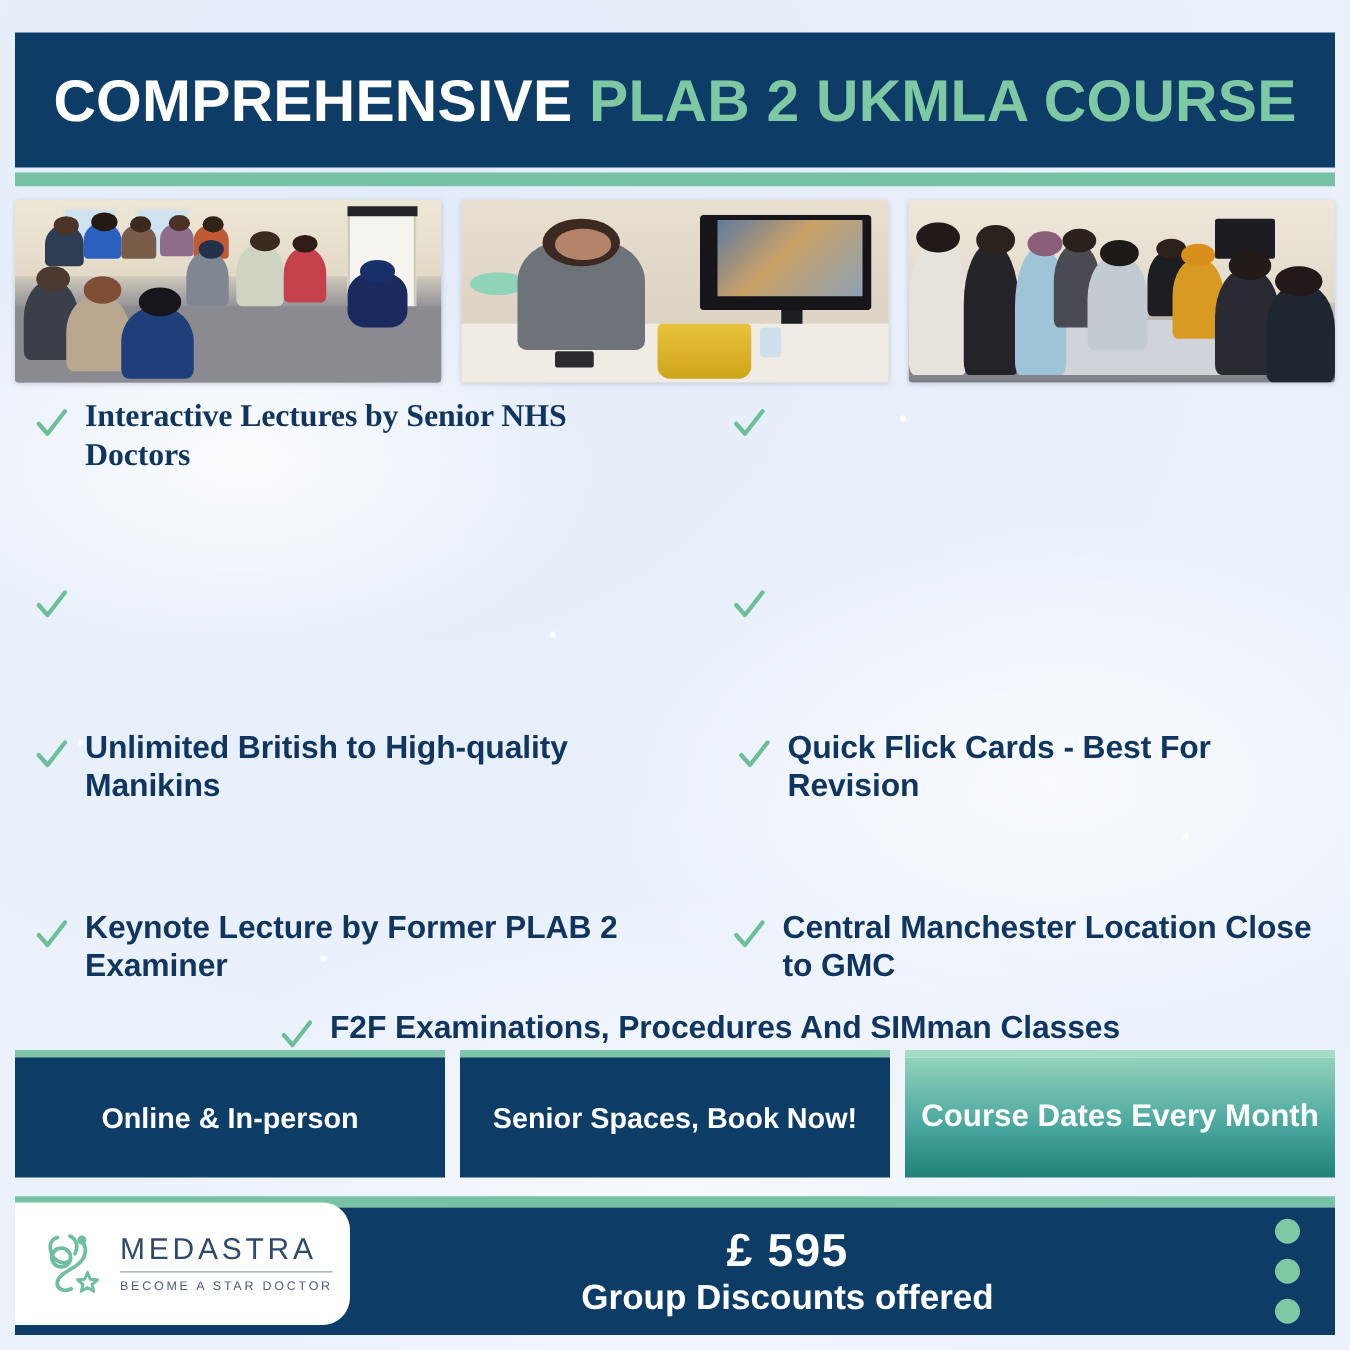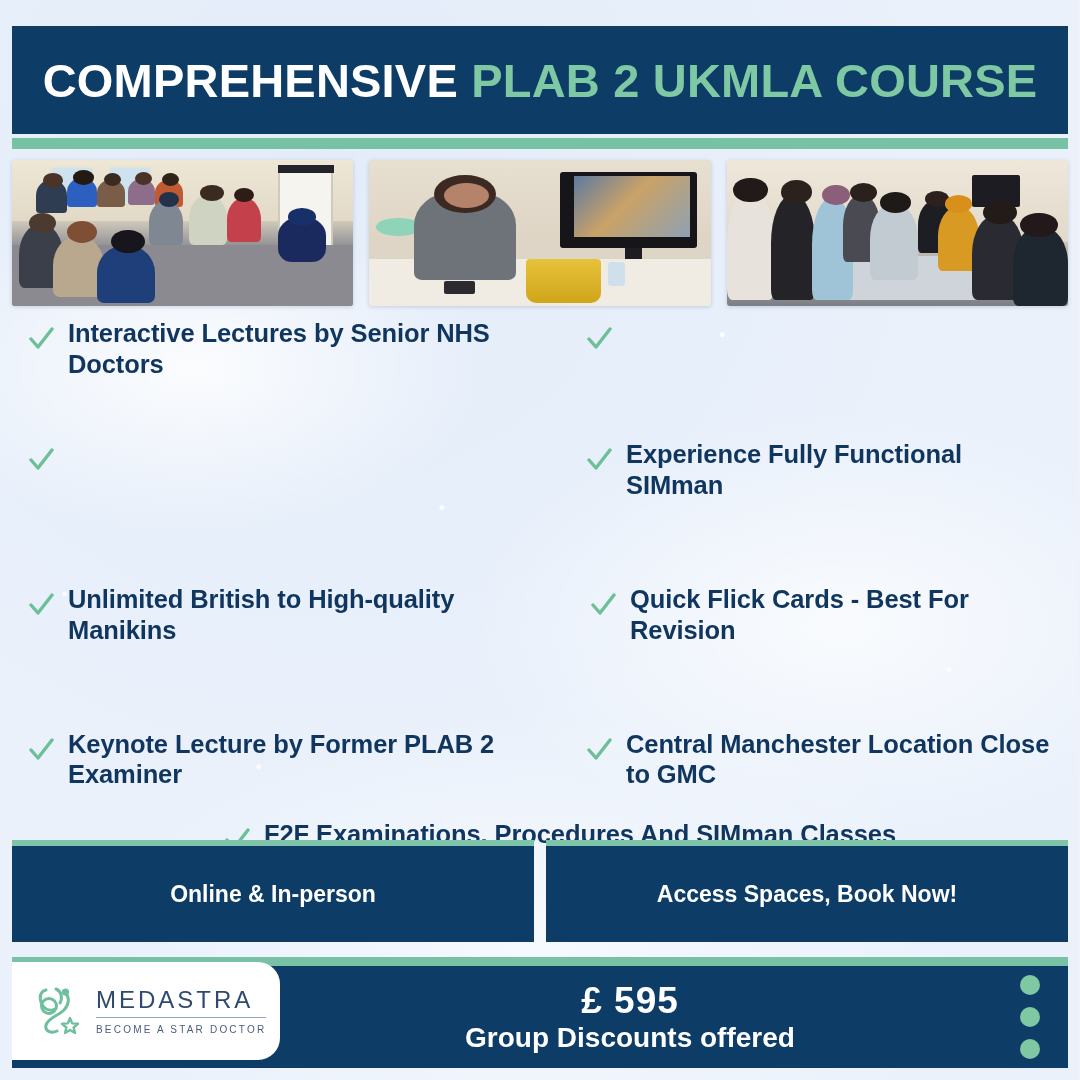--- a/index.html
+++ b/index.html
@@ -120,24 +120,24 @@
     width:26px; height:30px;
     display:block;
     margin-top:6px;
   }
   .ftext {
     color:#10365f;
     font-size:25.5px; font-weight:bold;
     line-height:1.2;
     letter-spacing:-.1px;
   }
-  .frow.r1 { margin-bottom:60px; }
+  .frow.r1 { margin-bottom:84px;font-family:Liberation Serif, serif; }
   .frow.r2 { margin-bottom:84px; }
   .frow.r3 { margin-bottom:83px; }
-  .frow.r4 { margin-bottom:29px; }
+  .frow.r4 { margin-bottom:18px; }
   .frow.center { justify-content:center; padding-left:40px; }
   .frow.center .fitem { width:auto; }
   .col.left  { padding-left:16px; }
   .col.right { padding-left:46px; }
   .frow.r3 .col.right { padding-left:50px; }
   .frow.r4 .col.right { padding-left:46px; }
 
   
   .cta-row {
     position:absolute; left:12px; top:840px;
@@ -312,21 +312,20 @@
     <div class="frow r2">
       <div class="fitem col left">
         <svg class="chk" viewBox="0 0 26 30">
             <path d="M3 15 L10 23 L24 5" fill="none" stroke="#6dbf97" stroke-width="3.4" stroke-linecap="round" stroke-linejoin="round"></path>
           </svg>
       </div>
       <div class="fitem col right">
         <svg class="chk" viewBox="0 0 26 30">
             <path d="M3 15 L10 23 L24 5" fill="none" stroke="#6dbf97" stroke-width="3.4" stroke-linecap="round" stroke-linejoin="round"></path>
           </svg>
-        <div class="ftext">Experience Fully Functional SIMman</div>
       </div>
     </div>
 
     <div class="frow r3">
       <div class="fitem col left">
         <svg class="chk" viewBox="0 0 26 30">
             <path d="M3 15 L10 23 L24 5" fill="none" stroke="#6dbf97" stroke-width="3.4" stroke-linecap="round" stroke-linejoin="round"></path>
           </svg>
         <div class="ftext">Unlimited British to High-quality Manikins</div>
       </div>
@@ -362,21 +361,24 @@
       </div>
     </div>
 
   </div>
 
   <div class="cta-row">
     <div class="cta navy">
       <span class="cta-text">Online &amp; In-person</span>
     </div>
     <div class="cta navy">
-      <span class="cta-text">Access Spaces, Book Now!</span>
+      <span class="cta-text">Senior Spaces, Book Now!</span>
+    </div>
+    <div class="cta green">
+      <span class="cta-text">Course Dates Every Month</span>
     </div>
   </div>
 
   <div class="footer-rule"></div>
   <div class="footer">
 
     <div class="logo-card">
       <svg class="logo-mark" viewBox="0 0 52 54">
         <path d="M12 6 C7 7 5 12 7 18 C9 25 16 28 21 25" fill="none" stroke="#6fbf9e" stroke-width="3" stroke-linecap="round"></path>
         <path d="M22 5 C27 7 29 13 26 19" fill="none" stroke="#6fbf9e" stroke-width="3" stroke-linecap="round"></path>

